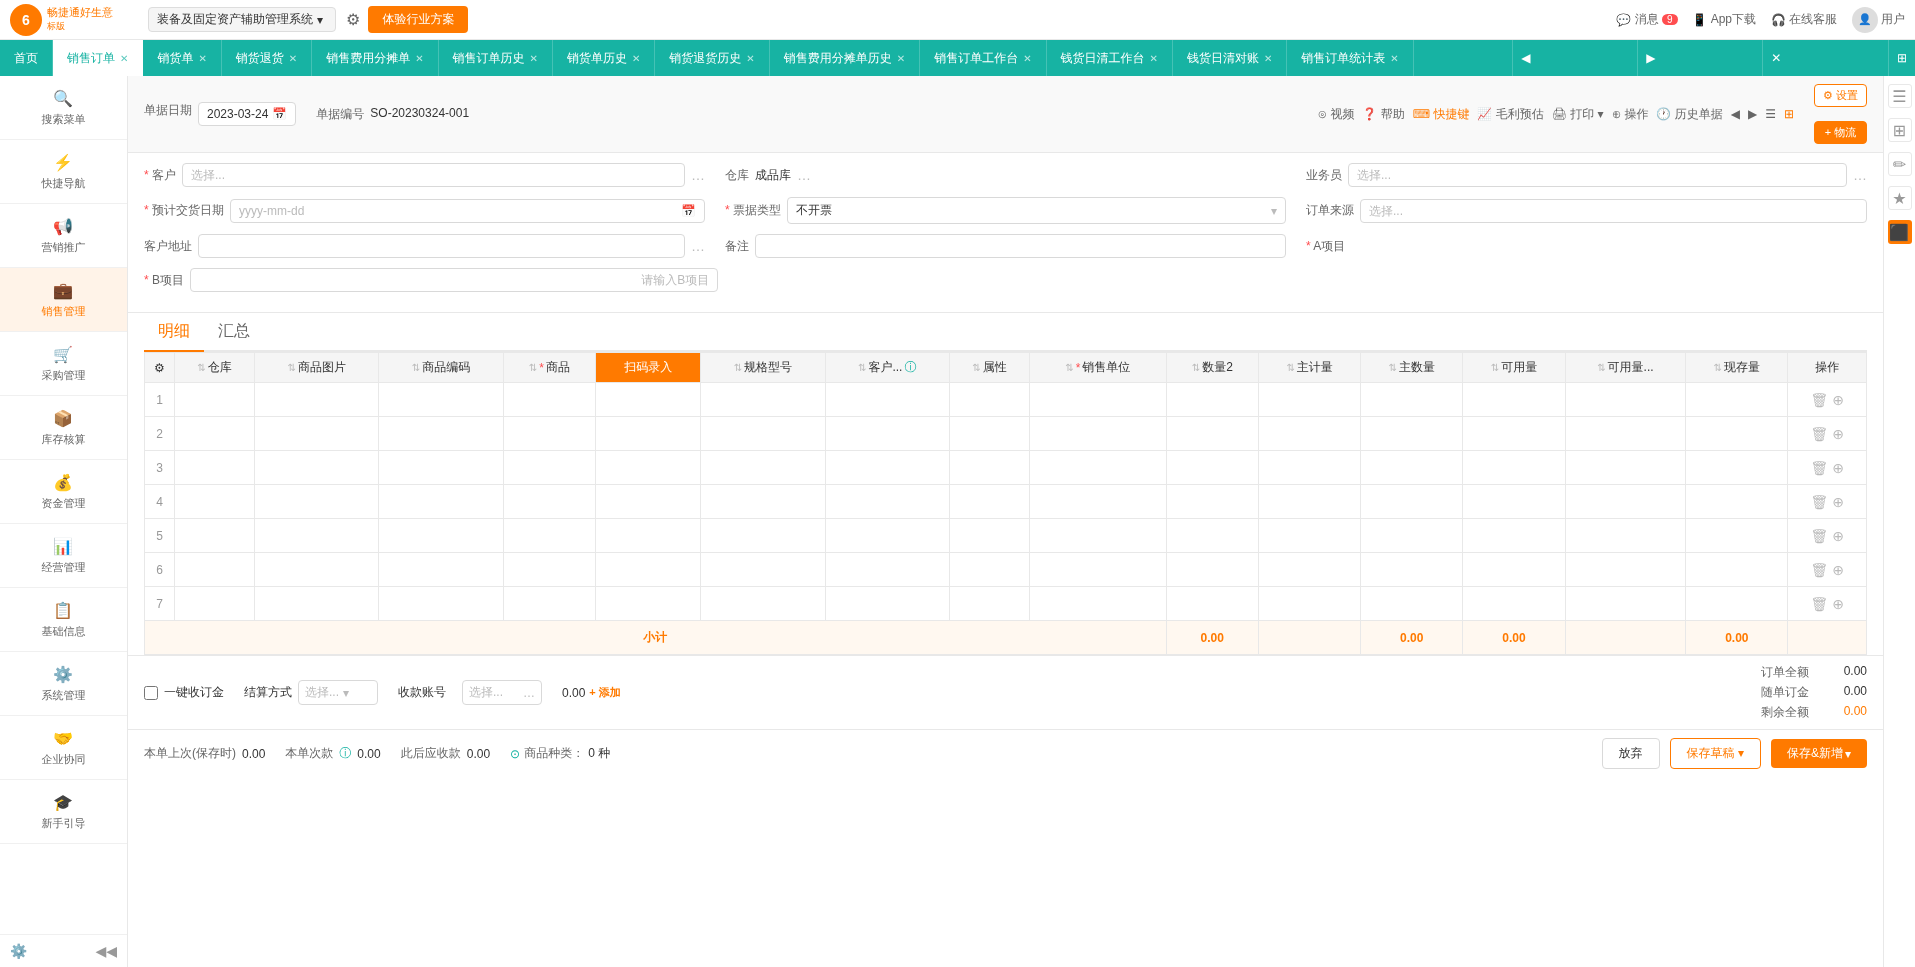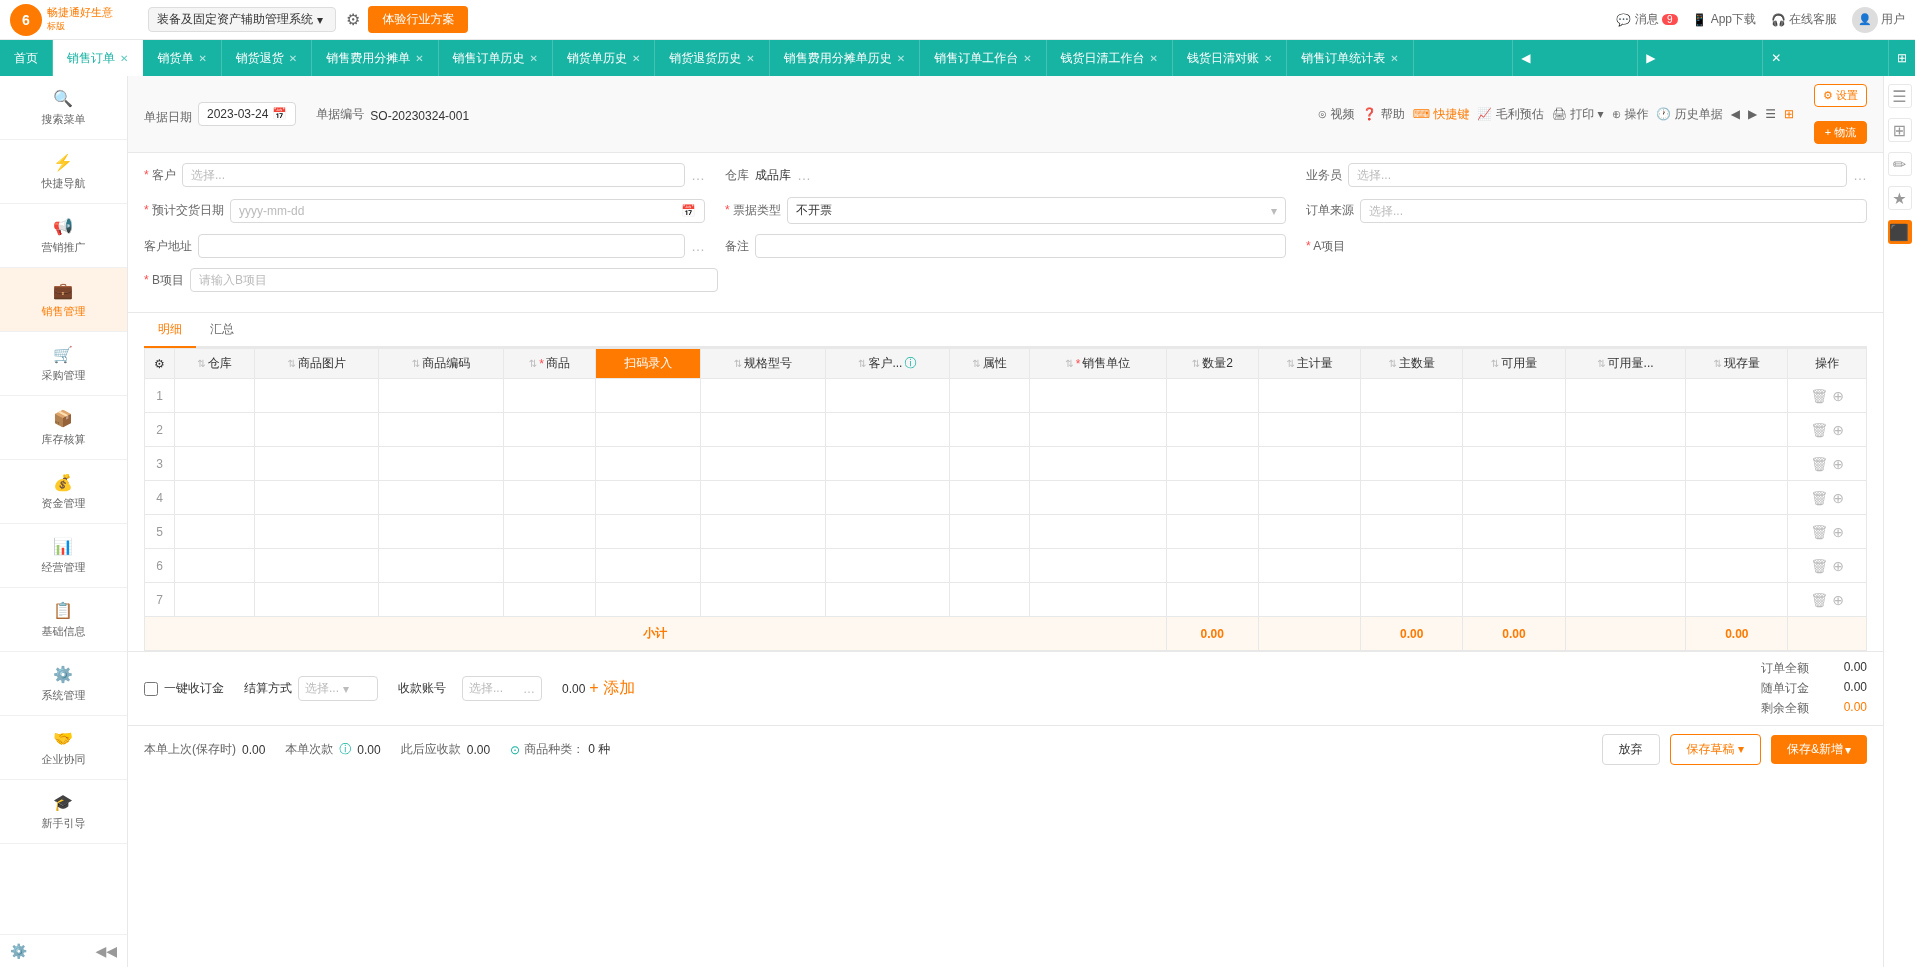--- a/index.html
+++ b/index.html
@@ -36,21 +36,21 @@
     .sidebar-item.active { background: #fff3e8; color: #ff7a00; }
     .sidebar-item .icon { width: 20px; height: 20px; display: flex; align-items: center; justify-content: center; font-size: 16px; }
     .sidebar-bottom { margin-top: auto; display: flex; justify-content: space-between; padding: 8px 10px; border-top: 1px solid #f0f0f0; }
     .sidebar-bottom-icon { cursor: pointer; color: #999; font-size: 14px; }
 
     
     .content-area { flex: 1; overflow: auto; background: #fff; }
 
     
     .form-header { background: #f9f9f9; border-bottom: 1px solid #e8e8e8; padding: 8px 16px; display: flex; align-items: center; gap: 20px; flex-wrap: wrap; }
-    .form-field { display: flex; align-items: flex-end; gap: 6px; }
+    .form-field { display: flex; align-items: flex-start; gap: 6px; }
     .form-label { font-size: 12px; color: #666; }
     .form-value { font-size: 12px; color: #333; }
     .form-header-right { margin-left: auto; display: flex; align-items: center; gap: 8px; font-size: 12px; color: #666; }
     .form-header-right span { cursor: pointer; }
     .form-header-right .orange { color: #ff7a00; }
 
     
     .form-body { padding: 10px 16px; border-bottom: 1px solid #e8e8e8; }
     .form-row { display: flex; align-items: center; gap: 0; margin-bottom: 10px; }
     .form-cell { display: flex; align-items: center; gap: 6px; flex: 1; min-width: 0; }
@@ -59,42 +59,42 @@
     .form-input { border: 1px solid #d9d9d9; border-radius: 4px; padding: 4px 8px; font-size: 12px; color: #333; flex: 1; min-width: 0; background: #fff; }
     .form-input::placeholder { color: #bbb; }
     .form-dots { color: #bbb; font-size: 14px; cursor: pointer; }
     .form-select { border: 1px solid #d9d9d9; border-radius: 4px; padding: 4px 8px; font-size: 12px; color: #333; background: #fff; cursor: pointer; display: flex; align-items: center; gap: 4px; }
     .form-select-arrow { color: #bbb; }
     .date-input { border: 1px solid #d9d9d9; border-radius: 4px; padding: 4px 8px; font-size: 12px; color: #333; background: #fff; display: flex; align-items: center; gap: 4px; }
 
     
     .table-section { flex: 1; padding: 0 16px; }
     .table-tabs { display: flex; border-bottom: 2px solid #e8e8e8; margin-bottom: 0; }
-    .table-tab { padding: 8px 14px; font-size: 12px; cursor: pointer; color: #666; }
+    .table-tab { padding: 8px 14px; font-size: 16px; cursor: pointer; color: #666; }
     .table-tab.active { color: #ff7a00; border-bottom: 2px solid #ff7a00; margin-bottom: -2px; }
 
     
     .data-table { width: 100%; border-collapse: collapse; font-size: 12px; }
     .data-table th { background: #f5f5f5; border: 1px solid #e8e8e8; padding: 6px 4px; text-align: center; color: #333; font-weight: normal; white-space: nowrap; position: relative; }
     .data-table td { border: 1px solid #e8e8e8; padding: 6px 4px; text-align: center; height: 34px; }
     .row-num { color: #999; }
     .action-icons { display: flex; align-items: center; justify-content: center; gap: 4px; }
     .action-icon { color: #bbb; cursor: pointer; font-size: 14px; }
 
     
     .summary-row td { background: #fff8f0; color: #ff7a00; font-weight: bold; margin-left: 20px; }
     .summary-row td:first-child { text-align: center; }
 
     
     .bottom-bar { padding: 8px 16px; border-top: 1px solid #e8e8e8; display: flex; align-items: center; gap: 20px; background: #fff; }
     .bottom-field { display: flex; align-items: center; gap: 6px; font-size: 12px; }
     .bottom-label { color: #666; }
     .bottom-checkbox { width: 14px; height: 14px; border: 1px solid #d9d9d9; border-radius: 2px; cursor: pointer; }
     .bottom-select { border: 1px solid #d9d9d9; border-radius: 4px; padding: 3px 6px; font-size: 12px; color: #bbb; display: flex; align-items: center; gap: 4px; cursor: pointer; min-width: 80px; }
-    .add-btn { color: #ff7a00; cursor: pointer; font-size: 16px; }
+    .add-btn { color: #ff7a00; cursor: pointer; font-size: 11px; font-weight: bold; }
 
     
     .order-summary { display: flex; flex-direction: column; align-items: flex-end; gap: 3px; margin-left: auto; font-size: 12px; }
     .order-summary-row { display: flex; gap: 8px; color: #666; }
     .order-summary-row .value { color: #333; min-width: 50px; text-align: right; }
 
     
     .footer-bar { padding: 8px 16px; border-top: 1px solid #e8e8e8; display: flex; align-items: center; background: #fff; }
     .footer-left { display: flex; gap: 20px; font-size: 12px; color: #666; }
     .footer-left .value { color: #333; }
@@ -318,21 +318,21 @@
           <div class="form-input" style="flex:1; min-height:24px;"></div>
         </div>
         <div class="form-cell" style="flex:1.5; padding-left:20px;">
           <span class="form-cell-label required">A项目</span>
         </div>
       </div>
 
       <div class="form-row">
         <div class="form-cell" style="flex:1.5;">
           <span class="form-cell-label required">B项目</span>
-          <input class="form-input" placeholder="请输入B项目" style="flex: 1 1 0%;">
+          <input class="form-input" placeholder="请输入B项目" style="flex: 1 1 0%; text-align: right;">
         </div>
         <div style="flex:3;"></div>
       </div>
     </div>
 
     <div class="table-section">
       <div class="table-tabs">
         <div class="table-tab active">明细</div>
         <div class="table-tab">汇总</div>
       </div>

